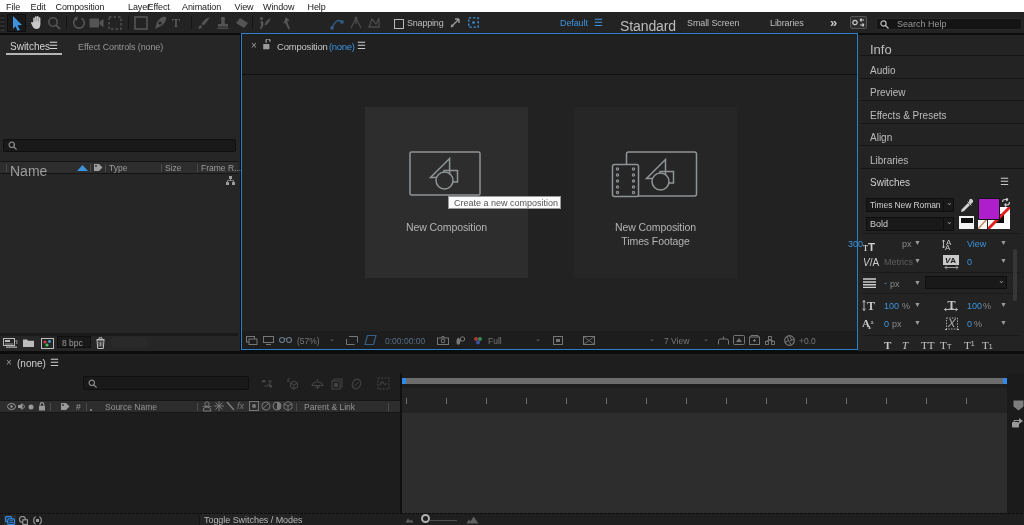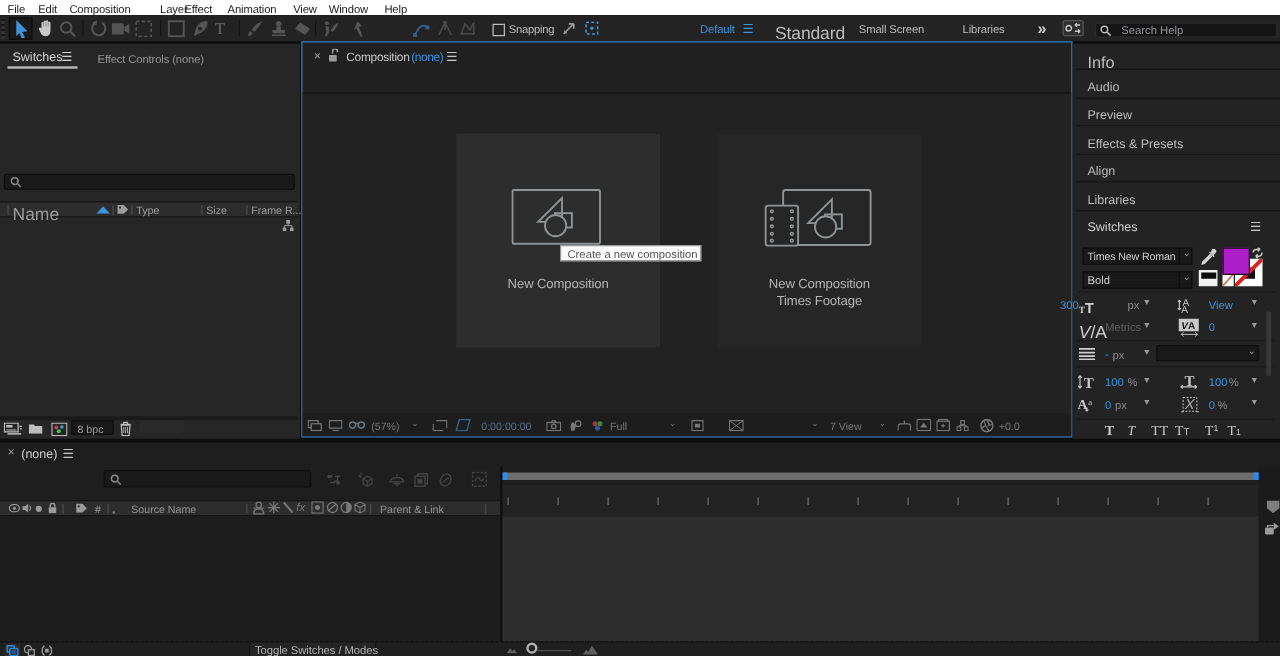--- a/index.html
+++ b/index.html
@@ -400,21 +400,21 @@
 <div class="t" style="left:902px;top:239px;font-size:9px;color:#8a8a8a">px</div>
 <div class="t" style="left:914px;top:239px;font-size:7px;color:#9a9a9a">▼</div>
 <svg style="left:942px;top:237px" width="14" height="14" viewBox="0 0 14 14">
         <text x="4" y="8" font-size="8" fill="#c9c9c9" font-family="Liberation Sans">A</text>
         <text x="3" y="13" font-size="8" fill="#c9c9c9" font-family="Liberation Sans">A</text>
         <path d="M1.5 3 v8 M1.5 3 l-1.2 1.5 M1.5 3 l1.2 1.5 M1.5 11 l-1.2-1.5 M1.5 11 l1.2-1.5" stroke="#c9c9c9" fill="none" stroke-width="0.9"></path>
       </svg>
 <div class="t" style="left:967px;top:239px;font-size:9px;color:#3d93dc">View</div>
 <div class="t" style="left:1000px;top:239px;font-size:7px;color:#9a9a9a">▼</div>
 
-<div class="t" style="left:863px;top:257px;font-size:14px;color:#cfcfcf"><i>V</i>/A</div>
+<div class="t" style="left:863px;top:257px;font-size:10px;color:#cfcfcf"><i>V</i>/A</div>
 <div class="t" style="left:884px;top:257px;font-size:9px;color:#5f5f5f">Metrics</div>
 <div class="t" style="left:914px;top:257px;font-size:7px;color:#9a9a9a">▼</div>
 <div class="a" style="left:943px;top:255px;width:16px;height:10px;background:#c9c9c9"></div>
 <div class="t" style="left:945px;top:255.5px;font-size:8px;color:#191919;font-weight:bold"><i>V</i>A</div>
 <svg style="left:944px;top:265px" width="15" height="5" viewBox="0 0 15 5">
         <path d="M1 2.5 h13 M1 2.5 l1.8-1.8 M1 2.5 l1.8 1.8 M14 2.5 l-1.8-1.8 M14 2.5 l-1.8 1.8" stroke="#c0c0c0" fill="none" stroke-width="0.8"></path>
       </svg>
 <div class="t" style="left:967px;top:257px;font-size:9px;color:#3d93dc">0</div>
 <div class="t" style="left:1000px;top:257px;font-size:7px;color:#9a9a9a">▼</div>
 

